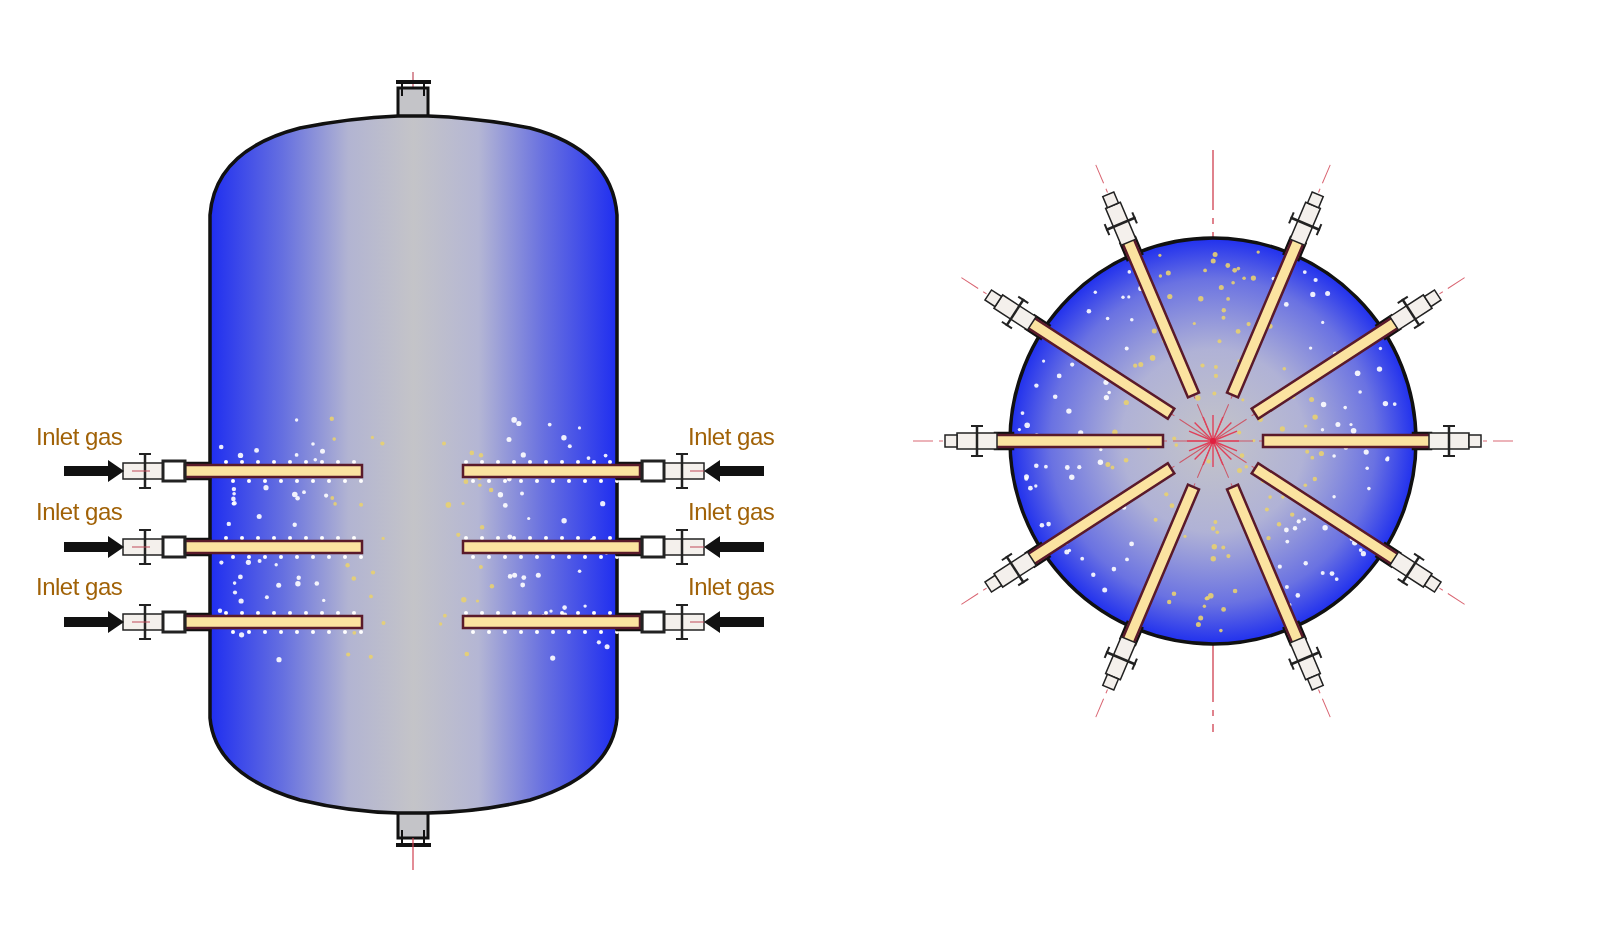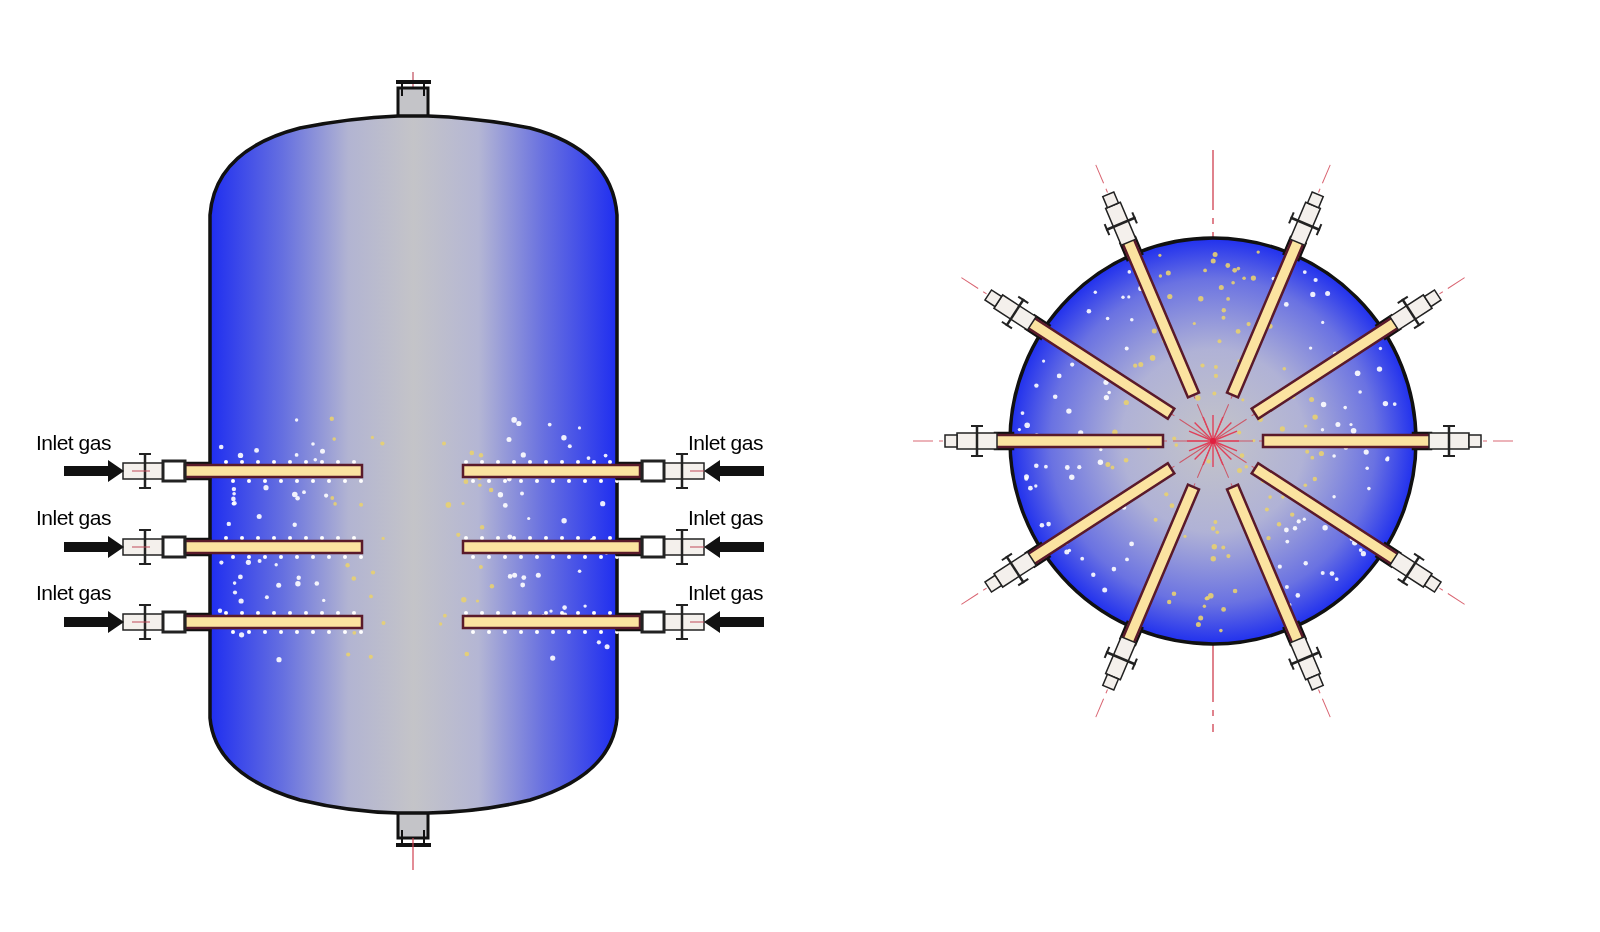--- a/index.html
+++ b/index.html
@@ -1,17 +1,17 @@
 <!DOCTYPE html>
 <html><head>
 <meta charset="utf-8">
 <style>
   html, body { margin:0; padding:0; background:#ffffff; }
   body { width:1600px; height:932px; position:relative; overflow:hidden; font-family:"DejaVu Sans", sans-serif; }
-  .label { position:absolute; font-family:"Liberation Sans", sans-serif; font-size:21px; color:#000000; letter-spacing:-0.5px; white-space:nowrap;margin-top:8px; }
+  .label { position:absolute; font-family:"Liberation Sans", sans-serif; font-size:24px; color:#a16207; letter-spacing:-0.5px; white-space:nowrap; }
   svg { position:absolute; left:0; top:0; }
 </style>
 </head>
 <body>
 
 <svg width="1600" height="932" viewBox="0 0 1600 932" xmlns="http://www.w3.org/2000/svg">
   <defs>
     <linearGradient id="vesselGrad" x1="0" x2="1" y1="0" y2="0">
       <stop offset="0" stop-color="#1f2ef0"></stop>
       <stop offset="0.18" stop-color="#6670e0"></stop>

